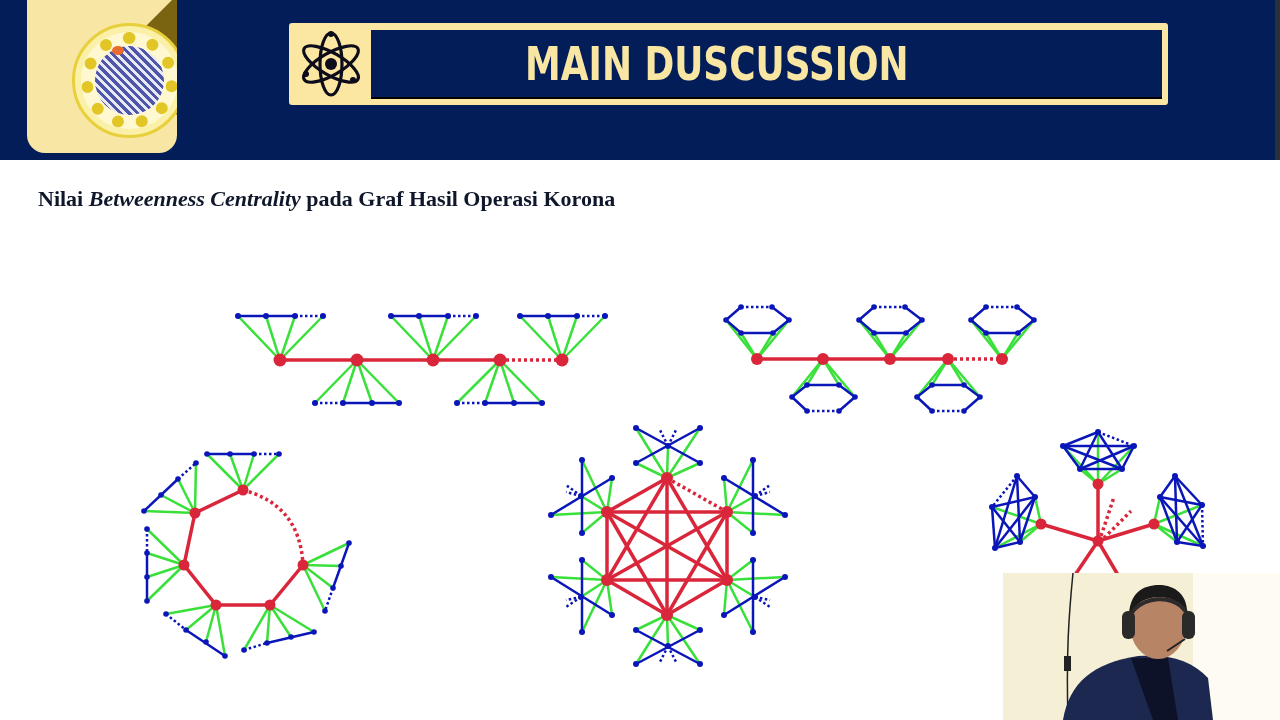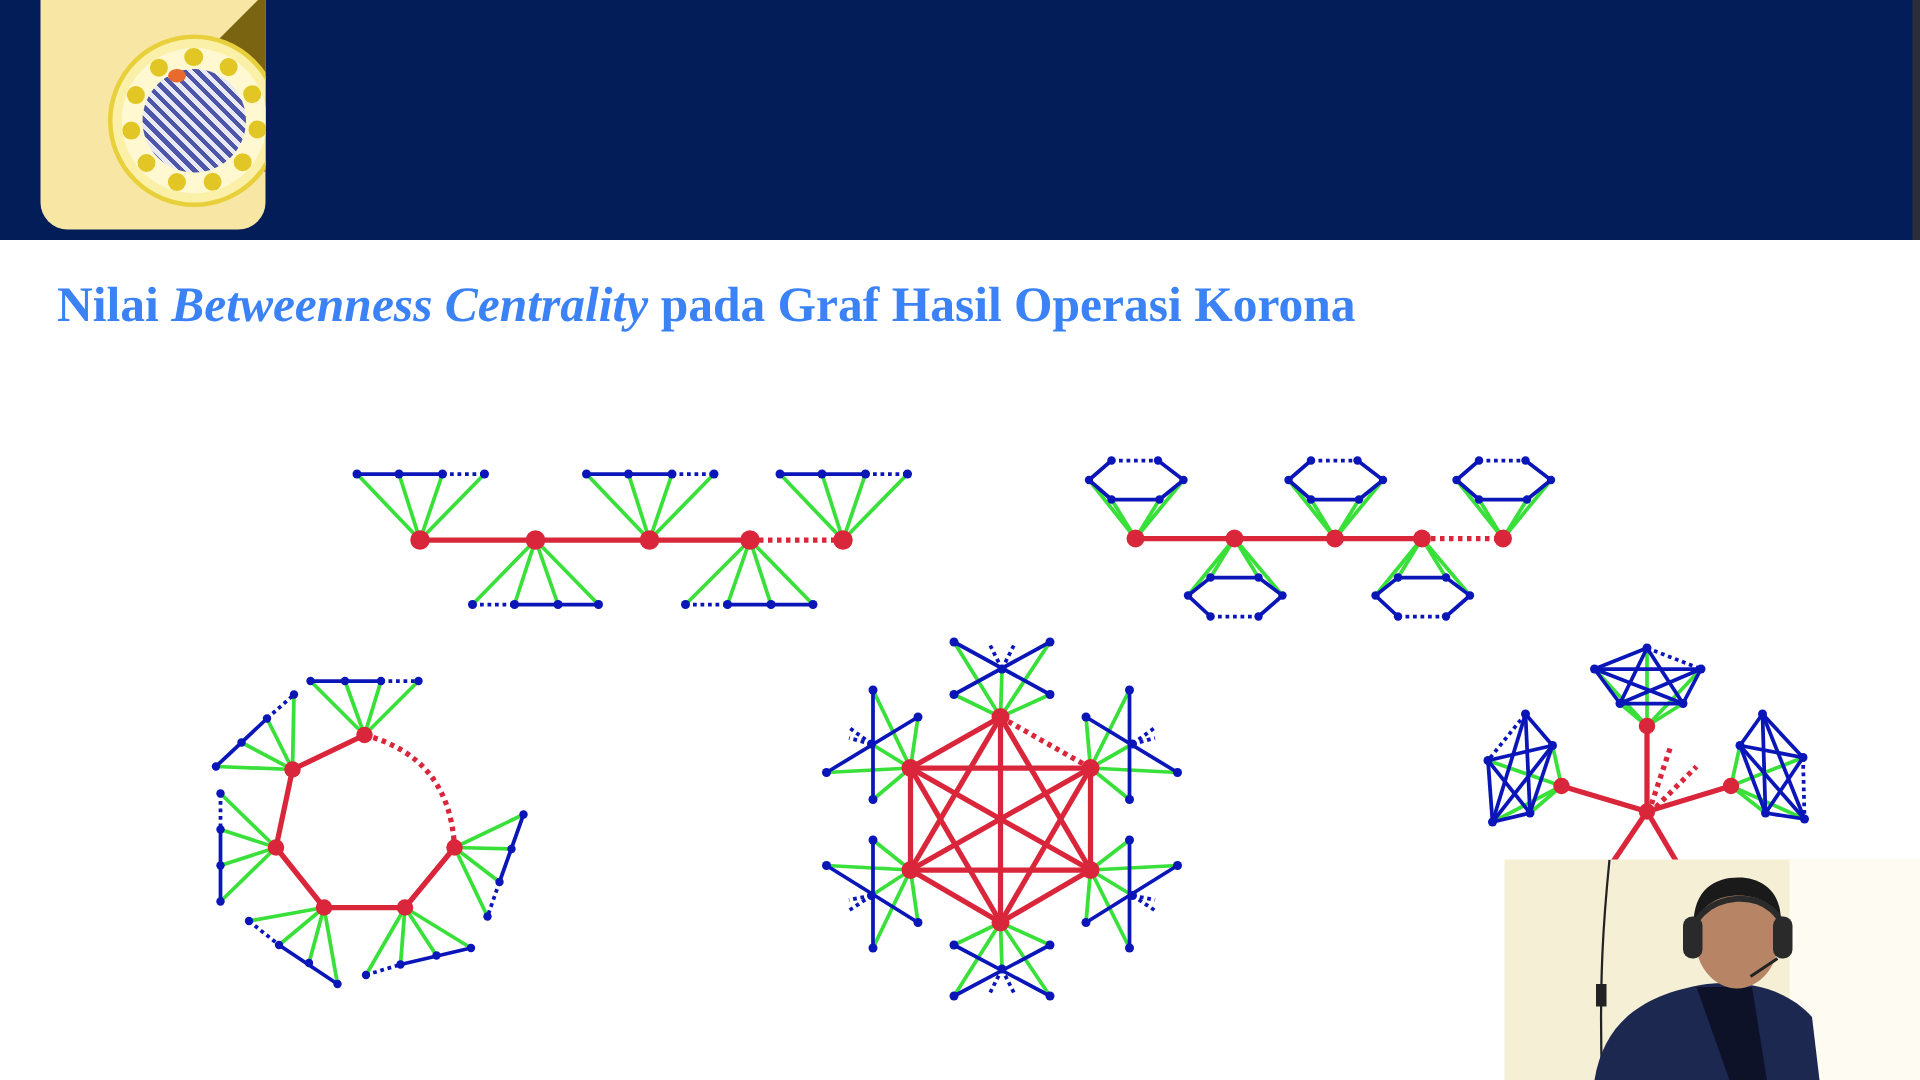--- a/index.html
+++ b/index.html
@@ -9,37 +9,53 @@
   .logo-tile { position: absolute; left: 27px; top: 0; width: 150px; height: 153px; background: #f8e7a4; border-radius: 0 0 18px 18px; overflow: hidden; }
   .logo-shadow { position: absolute; left: 90px; top: 55px; width: 120px; height: 130px; background: #7a6412; transform: rotate(-45deg); transform-origin: 0 0; }
   .logo-seal { position: absolute; left: 45px; top: 23px; width: 115px; height: 115px; border-radius: 50%; background: #fbf0a8; border: 3px solid #e8cf3c; }
   .logo-ring { position: absolute; left: 6px; top: 6px; width: 97px; height: 97px; border-radius: 50%; border: 12px dotted #e2c625; background: #fff8d0; }
   .logo-core { position: absolute; left: 20px; top: 20px; width: 69px; height: 69px; border-radius: 50%; background: repeating-linear-gradient(45deg, #4d56a8 0 3px, #e8e9f5 3px 6px); }
   .logo-flame { position: absolute; left: 37px; top: 20px; width: 12px; height: 9px; background: #e86a2c; border-radius: 50%; }
   .title-bar { position: absolute; left: 289px; top: 23px; width: 879px; height: 82px; background: #fbe6a2; border-radius: 3px; }
   .title-inner { position: absolute; left: 82px; top: 7px; width: 791px; height: 69px; background: #031d58; border-bottom: 2px solid #000; display: flex; align-items: center; justify-content: center; }
   .title-text { font-family: "DejaVu Sans", sans-serif; font-weight: bold; color: #f8e6a2; font-size: 46px; letter-spacing: 0px; transform: scaleX(0.78); margin-left: -100px; }
   .atom { position: absolute; left: 4px; top: 5px; width: 72px; height: 72px; }
-  .subtitle { position: absolute; left: 38px; top: 186px; font-family: "Liberation Serif", serif; font-weight: bold; font-size: 33px; color: #3b82f6; white-space: nowrap; }
+  .subtitle { position: absolute; left: 38px; top: 186px; font-family: "Liberation Serif", serif; font-weight: bold; font-size: 22px; color: #0f172a; white-space: nowrap; }
   .subtitle i { font-style: italic; }
   .graphs { position: absolute; left: 0; top: 0; width: 1280px; height: 720px; }
   .webcam { position: absolute; left: 1003px; top: 573px; width: 277px; height: 147px; background: #f4efd5; overflow: hidden; }
   .webcam-right { position: absolute; left: 190px; top: 0; width: 87px; height: 147px; background: #fdfbf2; }
   .webcam-person { position: absolute; left: 0; top: 0; width: 277px; height: 147px; }
 </style>
 </head>
 <body>
 
 <div class="header">
   <div class="logo-tile">
     <div class="logo-shadow"></div>
     <div class="logo-seal">
       <div class="logo-ring"></div>
       <div class="logo-core"></div>
       <div class="logo-flame"></div>
+    </div>
+  </div>
+  <div class="title-bar">
+    <svg class="atom" viewBox="0 0 72 72">
+      <g fill="none" stroke="#0c0c1a" stroke-width="3.2">
+        <ellipse cx="38" cy="36" rx="11" ry="31"></ellipse>
+        <ellipse cx="38" cy="36" rx="11" ry="31" transform="rotate(60 38 36)"></ellipse>
+        <ellipse cx="38" cy="36" rx="11" ry="31" transform="rotate(-60 38 36)"></ellipse>
+      </g>
+      <circle cx="38" cy="36" r="6" fill="#0c0c1a"></circle>
+      <circle cx="38" cy="6" r="3" fill="#0c0c1a"></circle>
+      <circle cx="13" cy="46" r="3" fill="#0c0c1a"></circle>
+      <circle cx="60" cy="52" r="3" fill="#0c0c1a"></circle>
+    </svg>
+    <div class="title-inner">
+      <span class="title-text">MAIN DUSCUSSION</span>
     </div>
   </div>
   <div class="header-edge"></div>
 </div>
 
 <div class="subtitle"><span>Nilai </span><i>Betweenness Centrality</i><span> pada Graf Hasil Operasi Korona</span></div>
 
 <svg class="graphs" viewBox="0 0 1280 720">
   <defs>
     <style>

